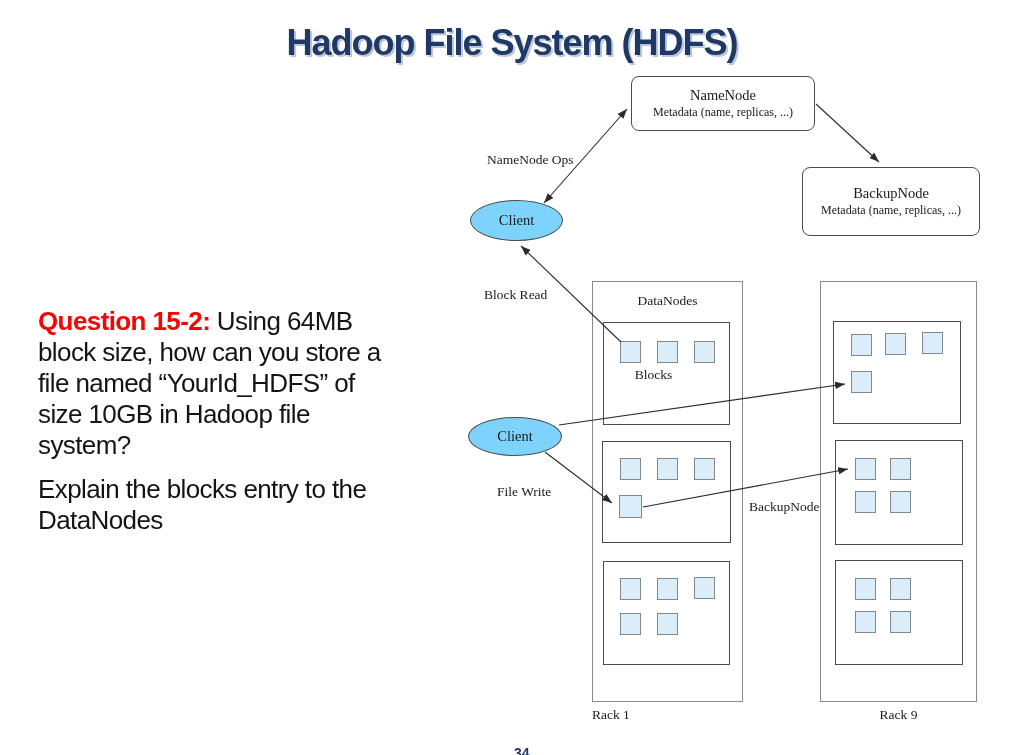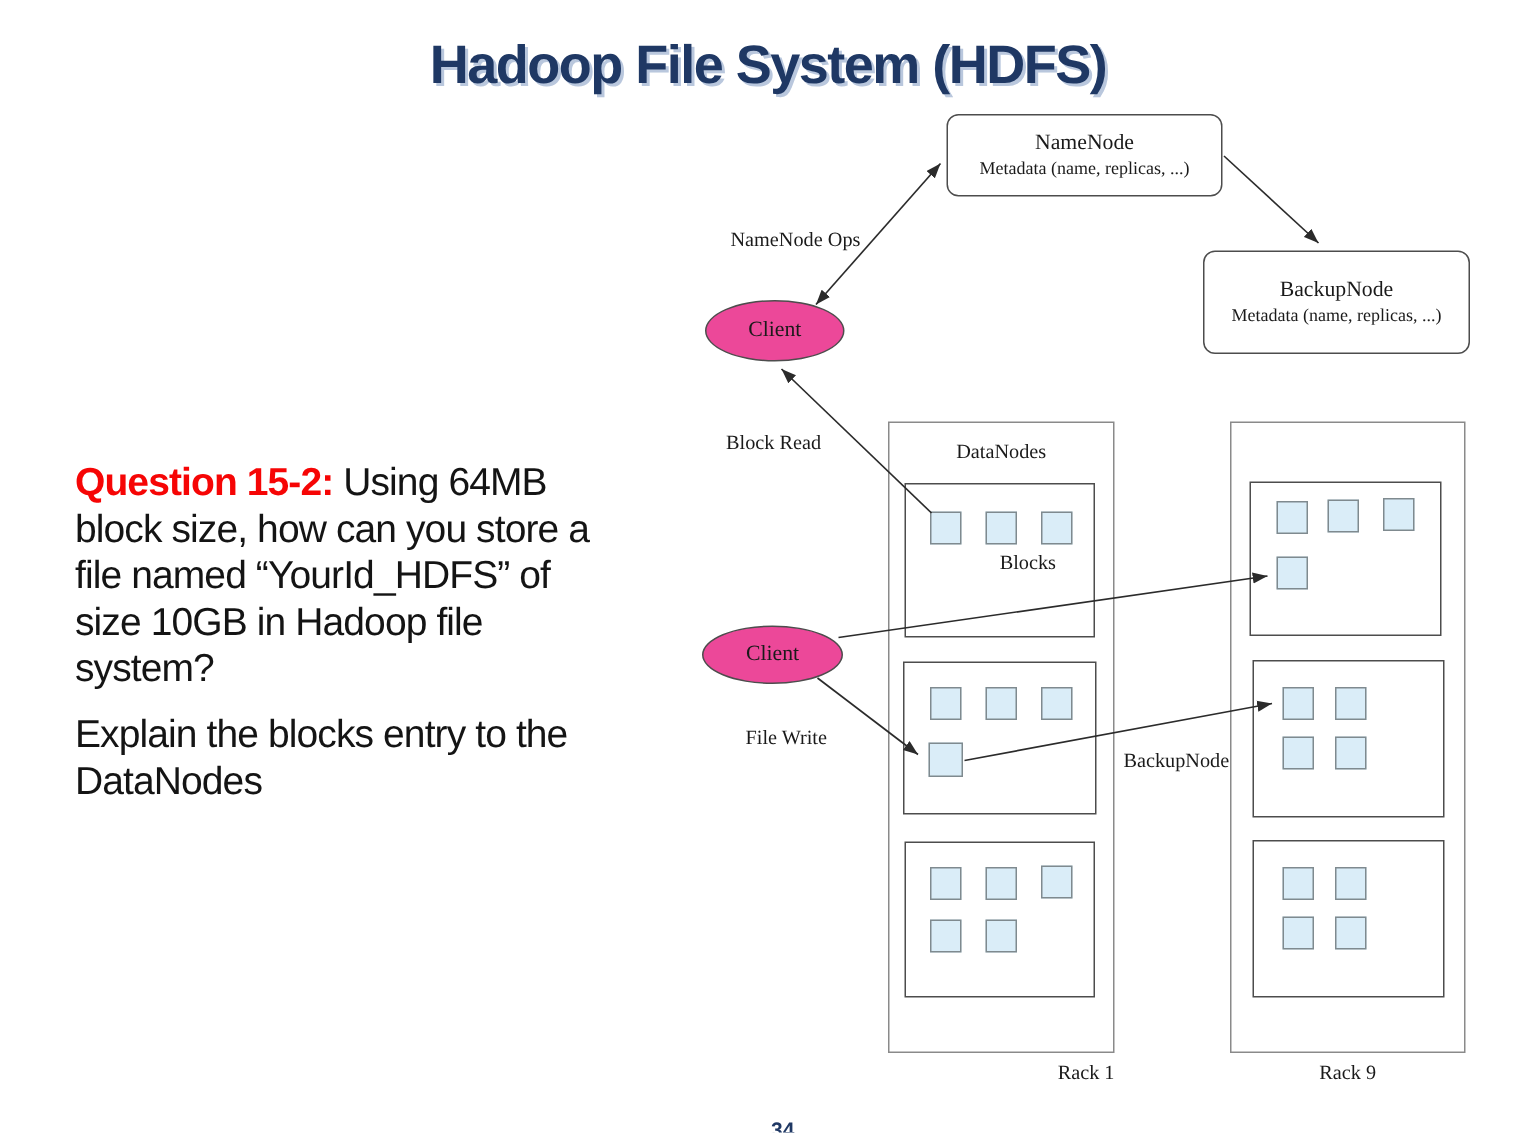--- a/index.html
+++ b/index.html
@@ -24,34 +24,34 @@
     text-align:center;
     font-size:36px; font-weight:bold; letter-spacing:-1px;
     color:var(--title-navy);
     text-shadow:2px 2px 0 #b9c7dd;
   }
   .left-text{
     position:absolute; left:38px; top:306px; width:440px;
     font-size:26px; line-height:31px; letter-spacing:-0.6px;
     color:#141414;
   }
-  .left-text p{margin:0 0 13px 12px; white-space:pre-line;}
+  .left-text p{margin:0 0 13px 0; white-space:pre-line;}
   .left-text .red{color:var(--accent-red); font-weight:bold;}
   
   .serif{font-family:"Liberation Serif","DejaVu Serif",serif; color:#1a1a1a;}
   .node-box{
     position:absolute; background:#fff;
     border:1.3px solid var(--node-border); border-radius:8px;
     display:flex; flex-direction:column; align-items:center; justify-content:center;
     gap:1px; z-index:2;
   }
   .node-box .bt{font-size:14.5px;}
   .node-box .bs{font-size:12px;}
   .ellipse{
-    position:absolute; background:#ec4899;
+    position:absolute; background:#7dd3fc;
     border:1.1px solid var(--node-border); border-radius:50%;
     display:flex; align-items:center; justify-content:center;
     font-size:14.5px; z-index:2;
   }
   .dlabel{position:absolute; font-size:13.5px; white-space:nowrap; z-index:3;}
   .rack{position:absolute; border:1.3px solid var(--rack-border); background:#fff; z-index:1;}
   .dnode{position:absolute; border:1.2px solid var(--node-border); background:#fff; z-index:2;}
   .block{
     position:absolute; width:21px; height:22px;
     background:var(--block-fill); border:1.2px solid var(--block-border);
@@ -91,22 +91,22 @@
 </div>
 
 <div class="ellipse serif" style="left:470px;top:200px;width:93px;height:41px;">Client</div>
 <div class="ellipse serif" style="left:468px;top:417px;width:94px;height:39px;">Client</div>
 
 <div class="dlabel serif" style="left:487px;top:152px;">NameNode Ops</div>
 <div class="dlabel serif" style="left:484px;top:287px;">Block Read</div>
 <div class="dlabel serif" style="left:497px;top:484px;">File Write</div>
 <div class="dlabel serif" style="left:749px;top:499px;">BackupNode</div>
 <div class="dlabel serif" style="left:592px;top:293px;width:151px;text-align:center;">DataNodes</div>
-<div class="dlabel serif" style="left:603px;top:367px;width:101px;text-align:right;">Blocks</div>
-<div class="dlabel serif" style="left:592px;top:707px;width:151px;text-align:right;">Rack 1</div>
+<div class="dlabel serif" style="left:603px;top:367px;width:101px;text-align:center;">Blocks</div>
+<div class="dlabel serif" style="left:592px;top:707px;width:151px;text-align:left;">Rack 1</div>
 <div class="dlabel serif" style="left:820px;top:707px;width:157px;text-align:center;">Rack 9</div>
 
 <div class="rack" style="left:592px;top:281px;width:151px;height:421px;"></div>
 <div class="rack" style="left:820px;top:281px;width:157px;height:421px;"></div>
 
 <div class="dnode" style="left:603px;top:322px;width:127px;height:103px;"></div>
 <div class="dnode" style="left:602px;top:441px;width:129px;height:102px;"></div>
 <div class="dnode" style="left:603px;top:561px;width:127px;height:104px;"></div>
 <div class="dnode" style="left:833px;top:321px;width:128px;height:103px;"></div>
 <div class="dnode" style="left:835px;top:440px;width:128px;height:105px;"></div>

